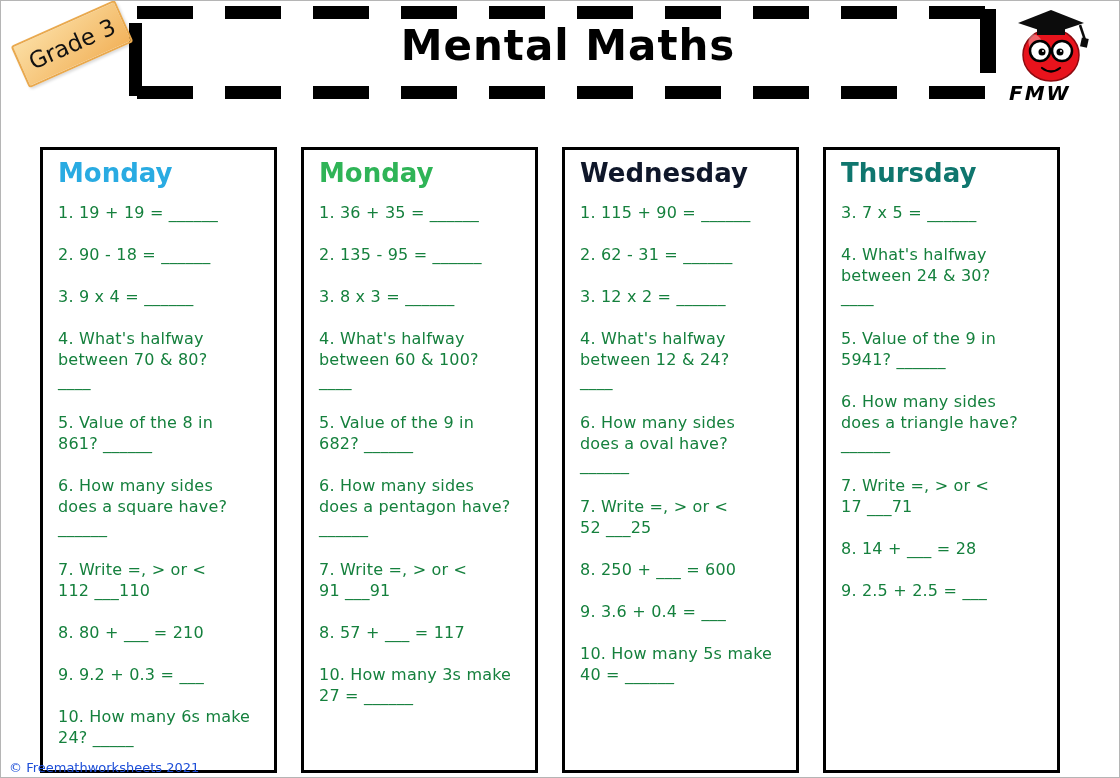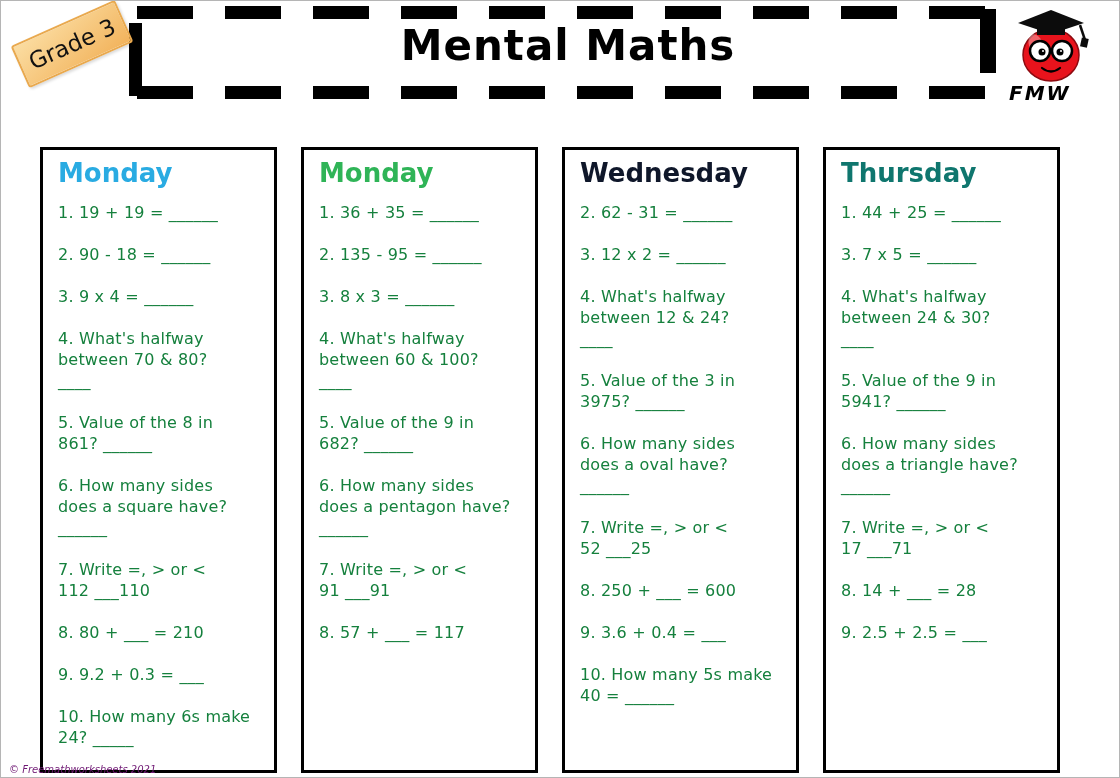--- a/index.html
+++ b/index.html
@@ -55,21 +55,21 @@
   }
   .day-label { font-size: 26px; font-weight: bold; margin-bottom: 14px; }
   .q {
     font-size: 16px; line-height: 21px; color: #15803d;
     margin-bottom: 21px; white-space: pre-line;
     letter-spacing: 0.2px;
   }
 
   .footer {
     position: absolute; left: 8px; bottom: 2px;
-    font-size: 10px; color: #701a75; font-style: italic;
+    font-size: 13px; color: #1d4ed8;
   }
 </style>
 </head>
 <body>
 
 <div class="page">
 
   <div class="dash-top"></div>
   <div class="dash-bottom"></div>
   <div class="bar-left"></div>
@@ -137,45 +137,45 @@
 between 60 &amp; 100?
 ____</div>
       <div class="q">5. Value of the 9 in
 682?  ______</div>
       <div class="q">6. How many sides
 does a pentagon have?
 ______</div>
       <div class="q">7. Write =, &gt; or &lt;
 91 ___91</div>
       <div class="q">8. 57 +  ___ = 117</div>
+      <div class="q">10. How many 3s make
+27 = ______</div>
     </div>
 
     <div class="card">
       <div class="day-label" style="color: #0f172a;">Wednesday</div>
+      <div class="q">1. 115 + 90 = ______</div>
       <div class="q">2. 62 - 31 = ______</div>
       <div class="q">3. 12 x 2 =  ______</div>
       <div class="q">4. What's halfway
 between 12 &amp; 24?
 ____</div>
-      <div class="q">5. Value of the 3 in
-3975?  ______</div>
       <div class="q">6. How many sides
 does a oval have?
 ______</div>
       <div class="q">7. Write =, &gt; or &lt;
 52 ___25</div>
       <div class="q">8. 250 +  ___ = 600</div>
       <div class="q">9. 3.6 + 0.4 = ___</div>
       <div class="q">10. How many 5s make
 40 = ______</div>
     </div>
 
     <div class="card">
       <div class="day-label" style="color: #0f766e;">Thursday</div>
-      <div class="q">1. 44 + 25 = ______</div>
       <div class="q">3. 7 x 5 =  ______</div>
       <div class="q">4. What's halfway
 between 24 &amp; 30?
 ____</div>
       <div class="q">5. Value of the 9 in
 5941?  ______</div>
       <div class="q">6. How many sides
 does a triangle have?
 ______</div>
       <div class="q">7. Write =, &gt; or &lt;

